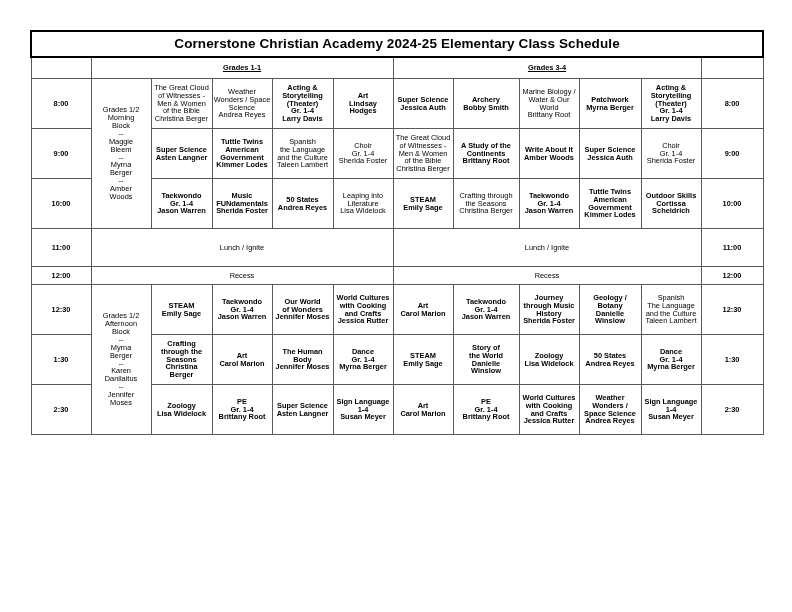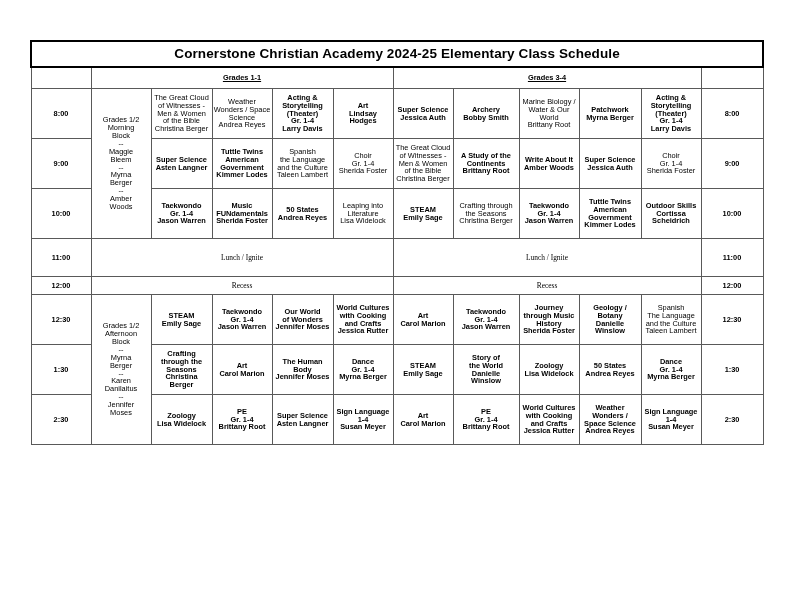--- a/index.html
+++ b/index.html
@@ -15,21 +15,21 @@
     overflow: hidden;
   }
   #page {
     position: relative;
     width: 792px;
     height: 612px;
   }
   #schedule-wrap {
     position: absolute;
     left: 30px;
-    top: 40px;
+    top: 30px;
     width: 732px;
   }
   table.schedule {
     border-collapse: collapse;
     table-layout: fixed;
     width: 732px;
     background: #ffffff;
   }
   table.schedule td {
     border: 1px solid #595959;
@@ -68,21 +68,20 @@
   }
   td.block {
     font-size: 8.6px;
     line-height: 1.25;
     margin-left: 24px;
   }
   td.cell-md { font-size: 7.9px; font-weight: bold; }
   td.cell-sm { font-size: 6.7px; }
   td.break-cell {
     font-size: 7.0px;
-    font-family: Liberation Serif, serif;
   }
 </style>
 </head>
 <body>
 
 <div id="page">
   <div id="schedule-wrap">
     <table class="schedule">
       <colgroup>
         <col style="width:60px">

